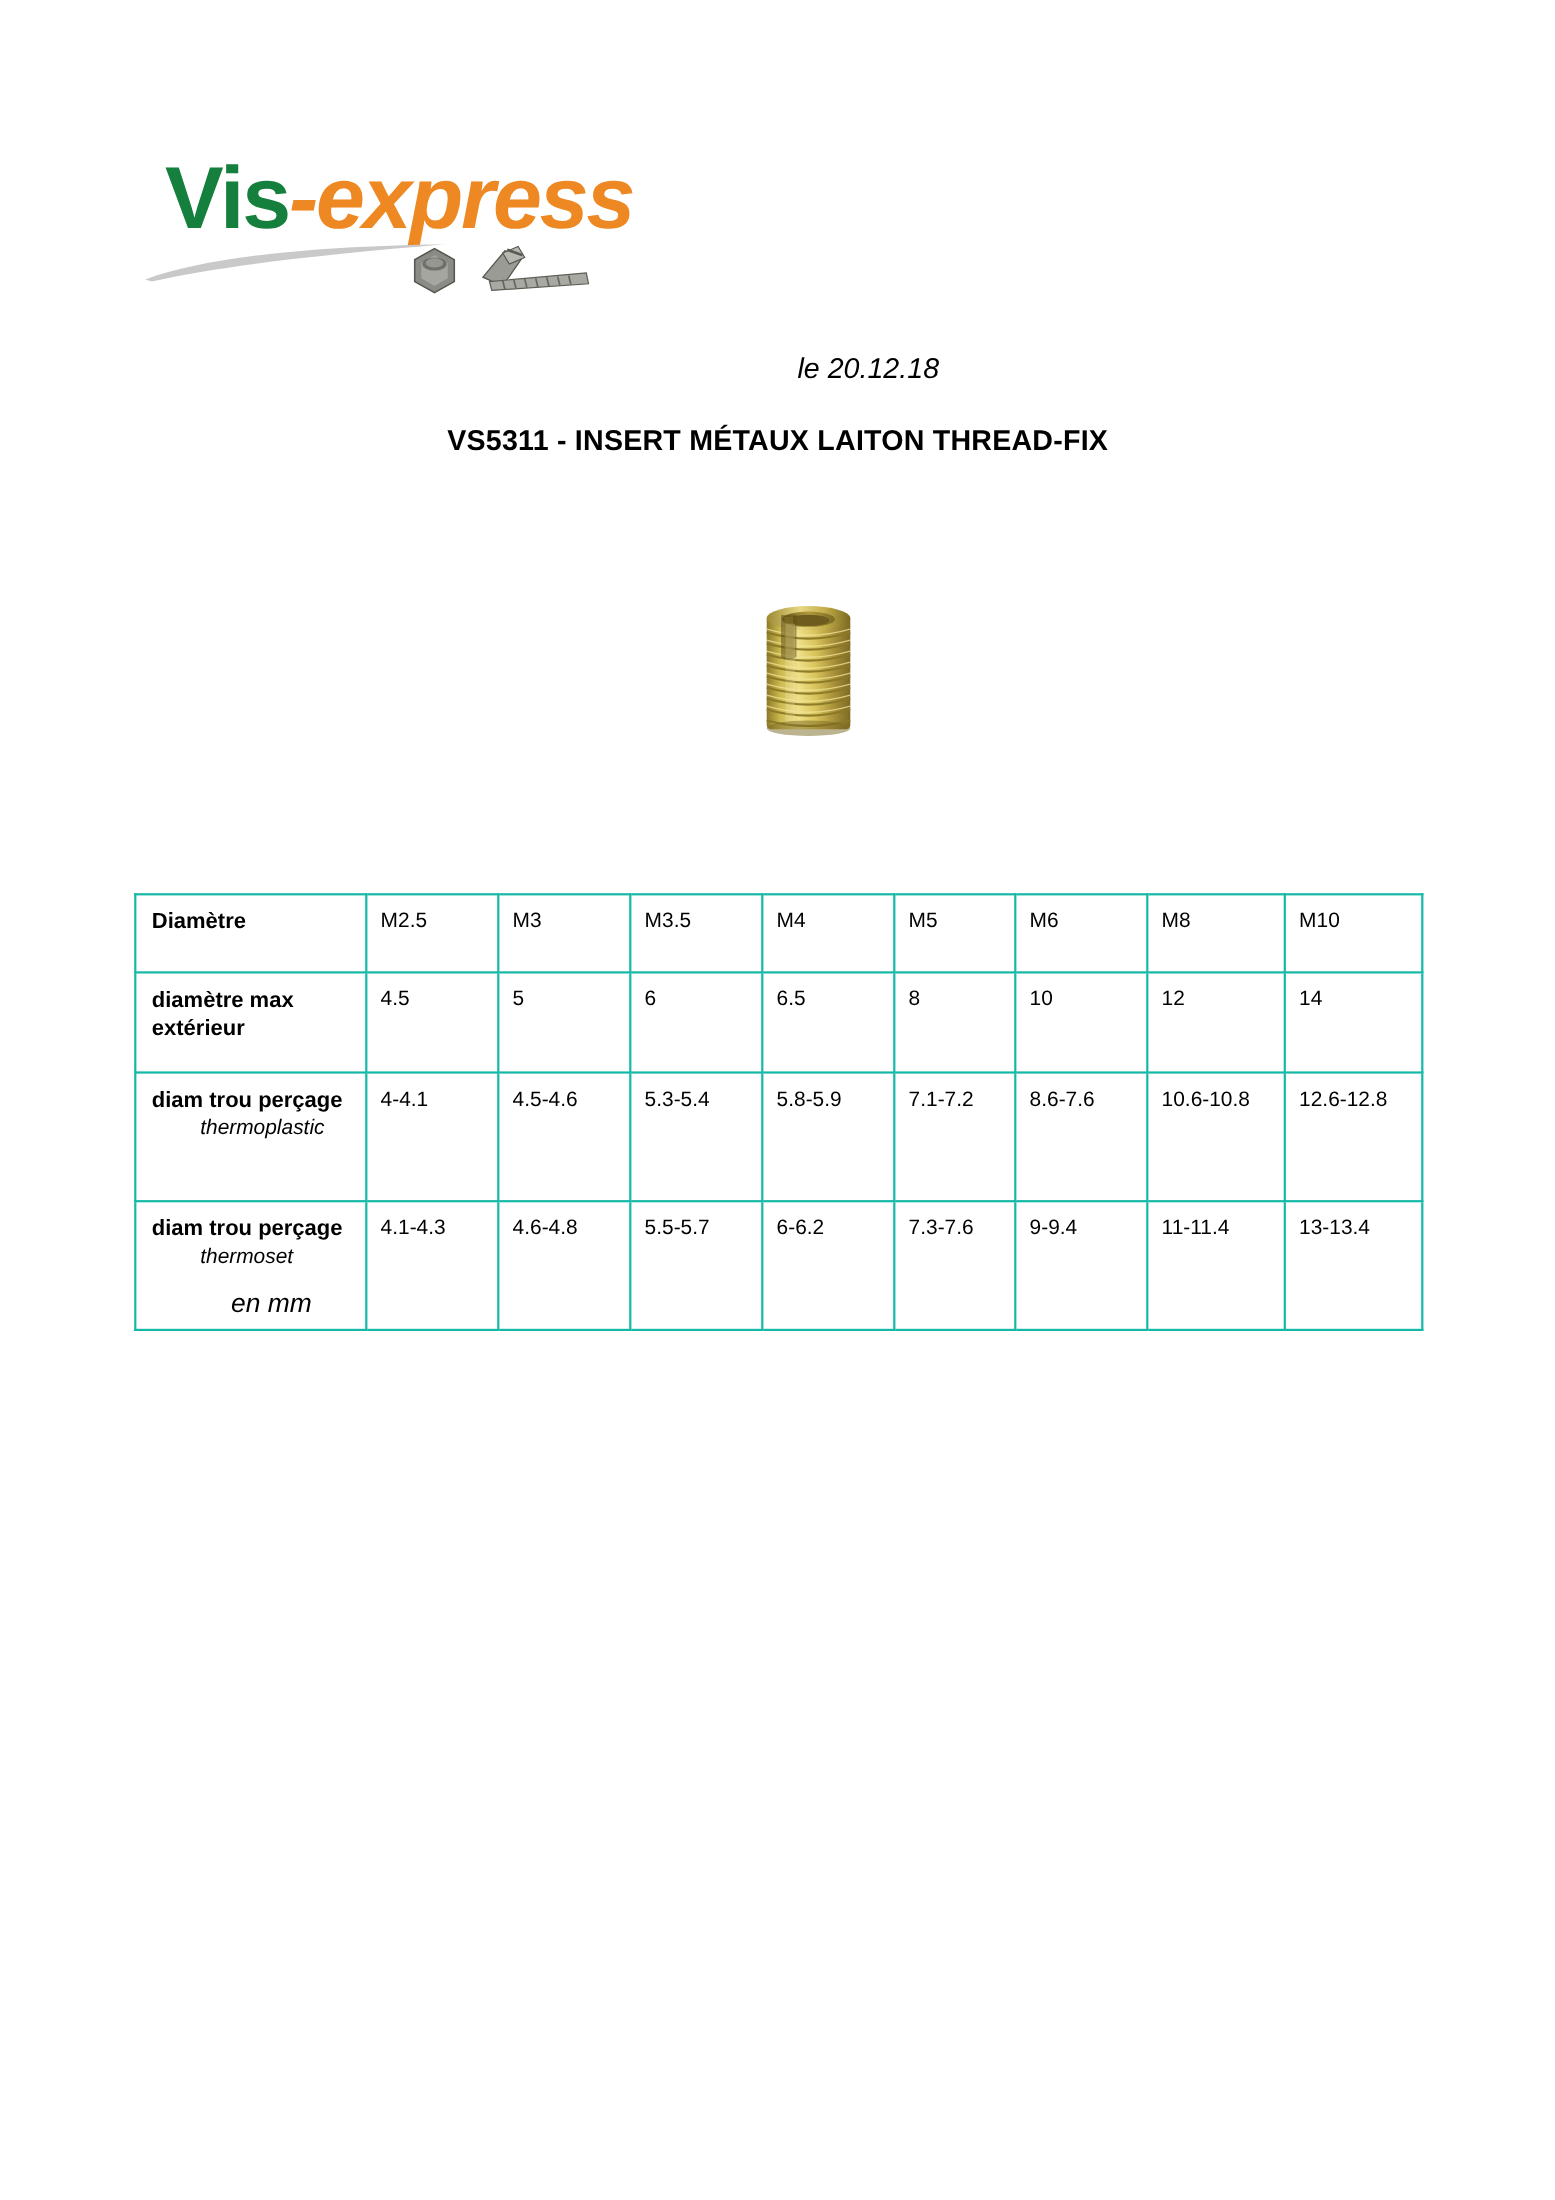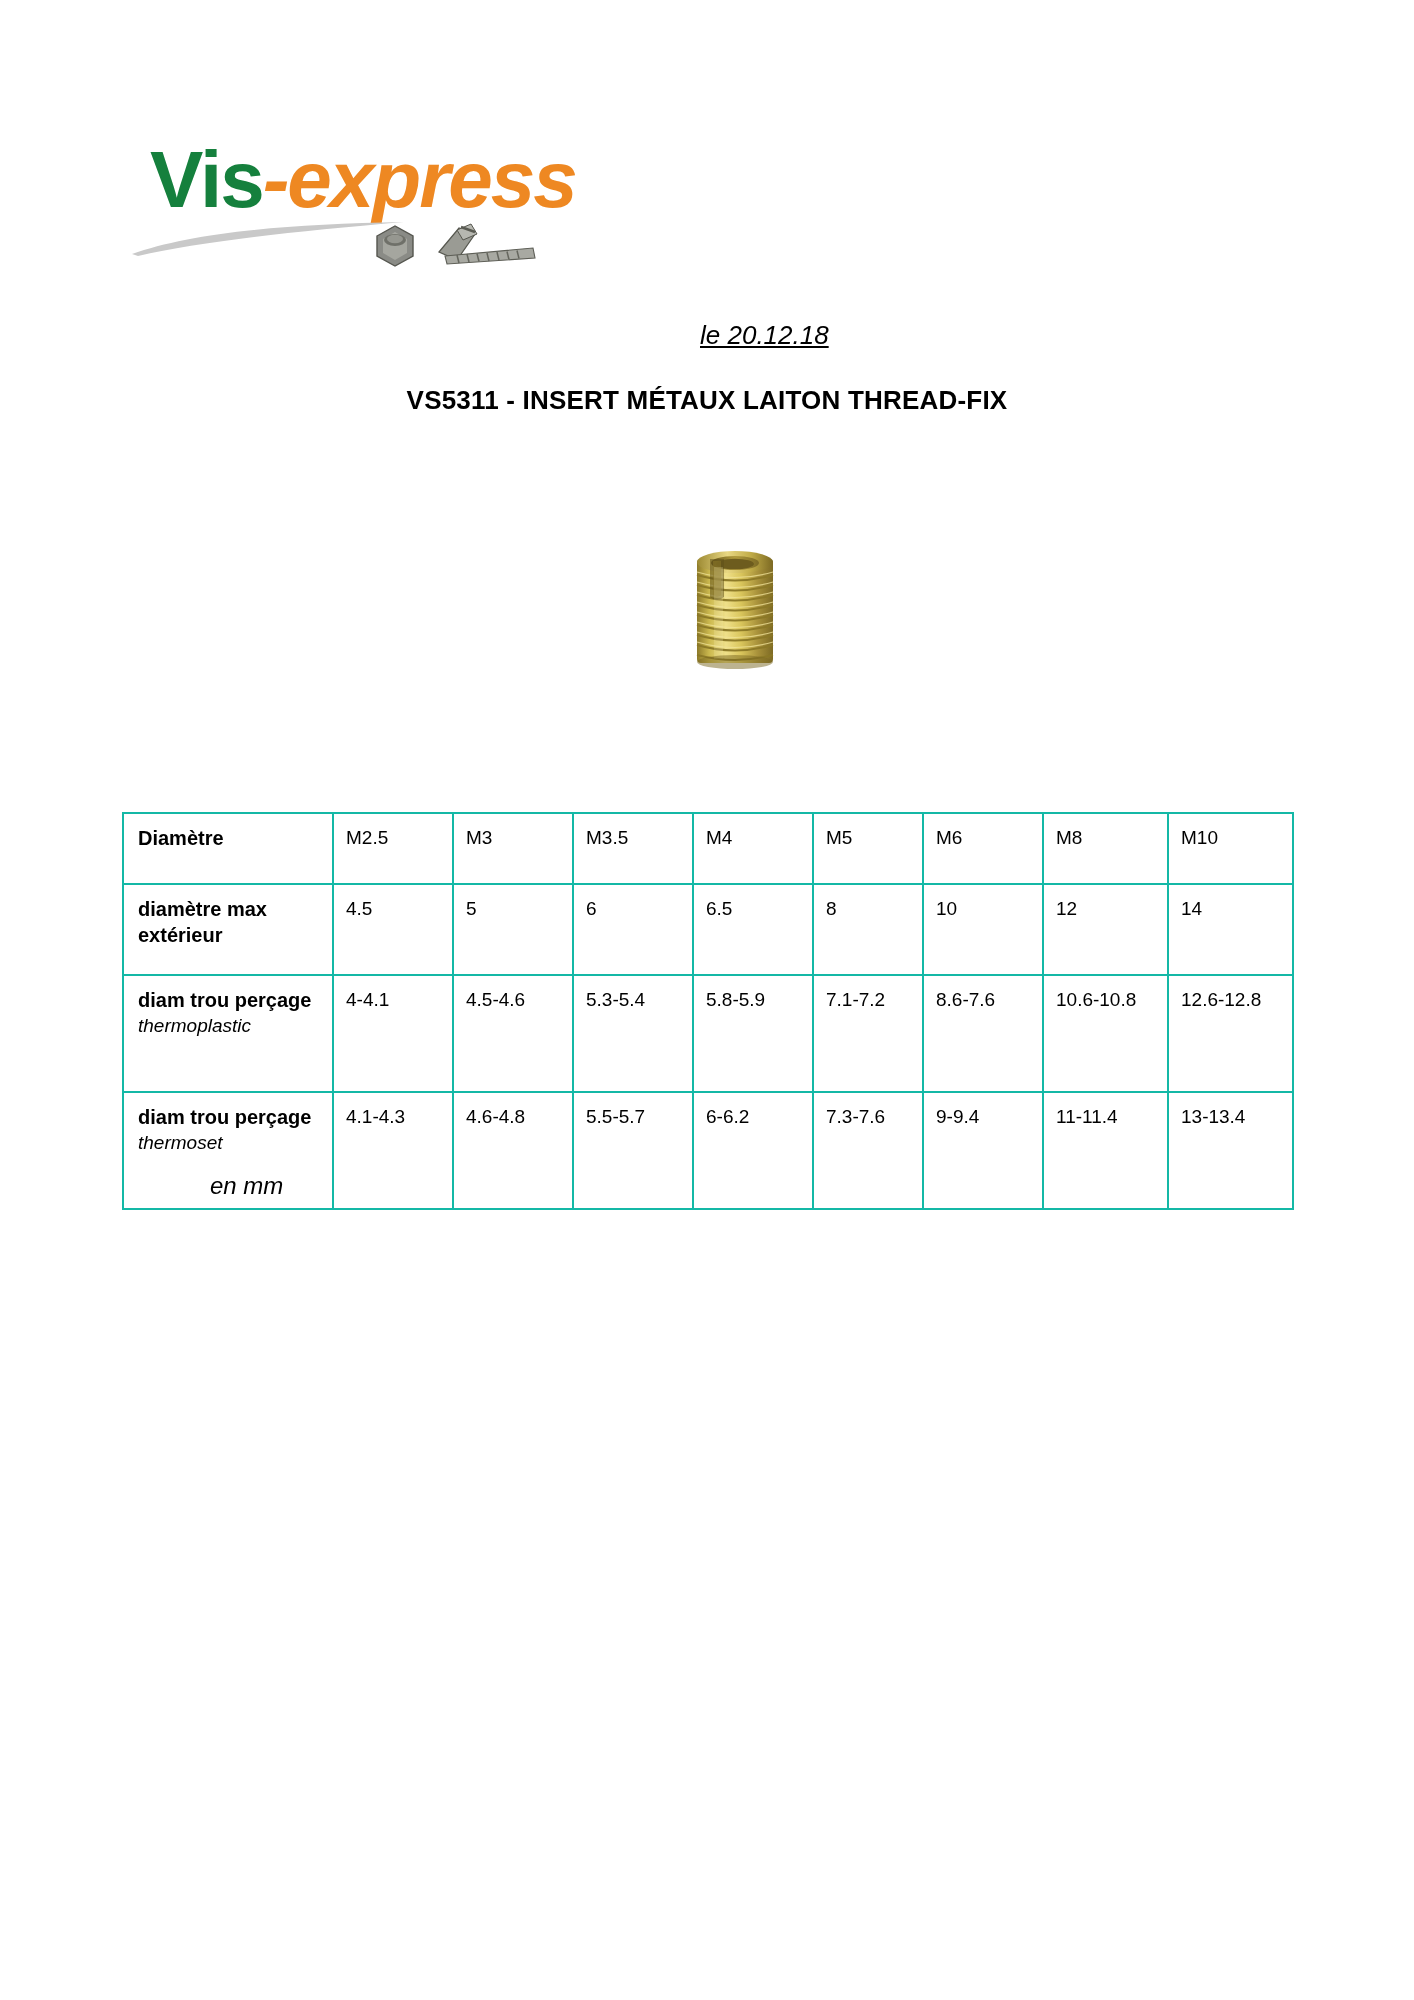--- a/index.html
+++ b/index.html
@@ -65,26 +65,25 @@
     left: 215px;
     top: 78px;
     width: 180px;
     height: 60px;
   }
   .logo-hardware svg { display: block; }
 
   
   .doc-date {
     position: absolute;
-    left: 700px;
+    left: 725px;
     top: 320px;
     font-size: 26px;
     font-style: italic;
     white-space: nowrap;
-    text-decoration: underline;
   }
 
   
   .doc-title {
     position: absolute;
     left: 0;
     top: 385px;
     width: 1414px;
     text-align: center;
     font-size: 26px;
@@ -132,20 +131,21 @@
   }
   table.spec-table th.col-head {
     font-weight: normal;
     font-size: 19px;
   }
   .row-sub {
     display: block;
     font-weight: normal;
     font-style: italic;
     font-size: 19px;
+    margin-left: 44px;
   }
   tr.r-header td, tr.r-header th { height: 48px; }
   tr.r-outer td, tr.r-outer th { height: 68px; margin-top: 23px; }
   tr.r-thermo td, tr.r-thermo th { height: 94px; }
 
   .table-note {
     position: absolute;
     left: 170px;
     top: 1172px;
     font-size: 24px;

